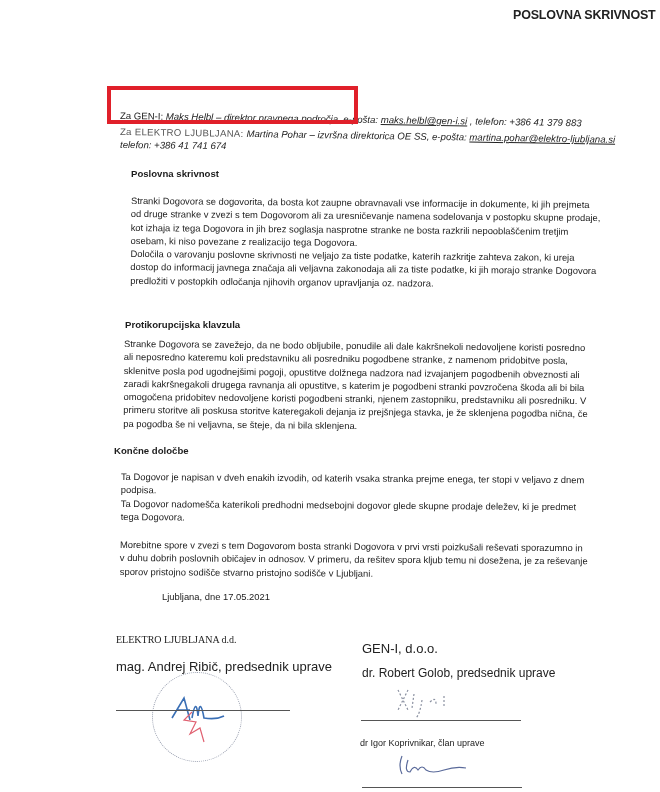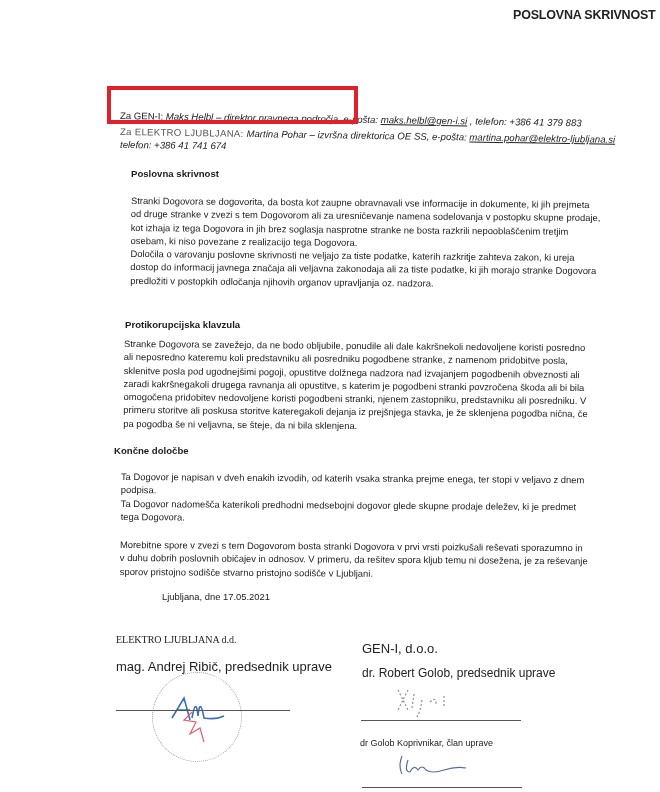--- a/index.html
+++ b/index.html
@@ -108,19 +108,19 @@
   </svg>
   <div class="sig-line" style="left:116px; top:710px; width:174px;"></div>
 
   <div class="abs sig-label" style="left:362px; top:641px; font-size:13px;">GEN-I, d.o.o.</div>
   <div class="abs sig-label" style="left:362px; top:666px; font-size:12px;">dr. Robert Golob, predsednik uprave</div>
   <svg class="abs" style="left:392px; top:680px;" width="80" height="40">
     <path d="M6 10 L16 30 M16 10 L6 30 M22 14 L20 28 M30 20 Q28 34 24 38 M38 22 Q44 16 44 24 M52 16 L52 28" stroke="#8a90a0" stroke-width="1.2" fill="none" stroke-dasharray="2 2"></path>
   </svg>
   <div class="sig-line" style="left:361px; top:720px; width:160px;"></div>
 
-  <div class="abs sig-label" style="left:360px; top:738px; font-size:9px;">dr  Golob Koprivnikar, član uprave</div>
+  <div class="abs sig-label" style="left:360px; top:738px; font-size:9px;">dr  Igor Koprivnikar, član uprave</div>
   <svg class="abs" style="left:396px; top:752px;" width="90" height="30">
     <path d="M6 4 Q2 14 6 22 M12 8 Q8 20 14 20 Q18 12 22 18 Q26 12 30 18 Q36 22 48 18 Q60 14 70 16" stroke="#5a6a9a" stroke-width="1.2" fill="none"></path>
   </svg>
   <div class="sig-line" style="left:362px; top:787px; width:160px;"></div>
 
 </div>
 
 </body></html>

